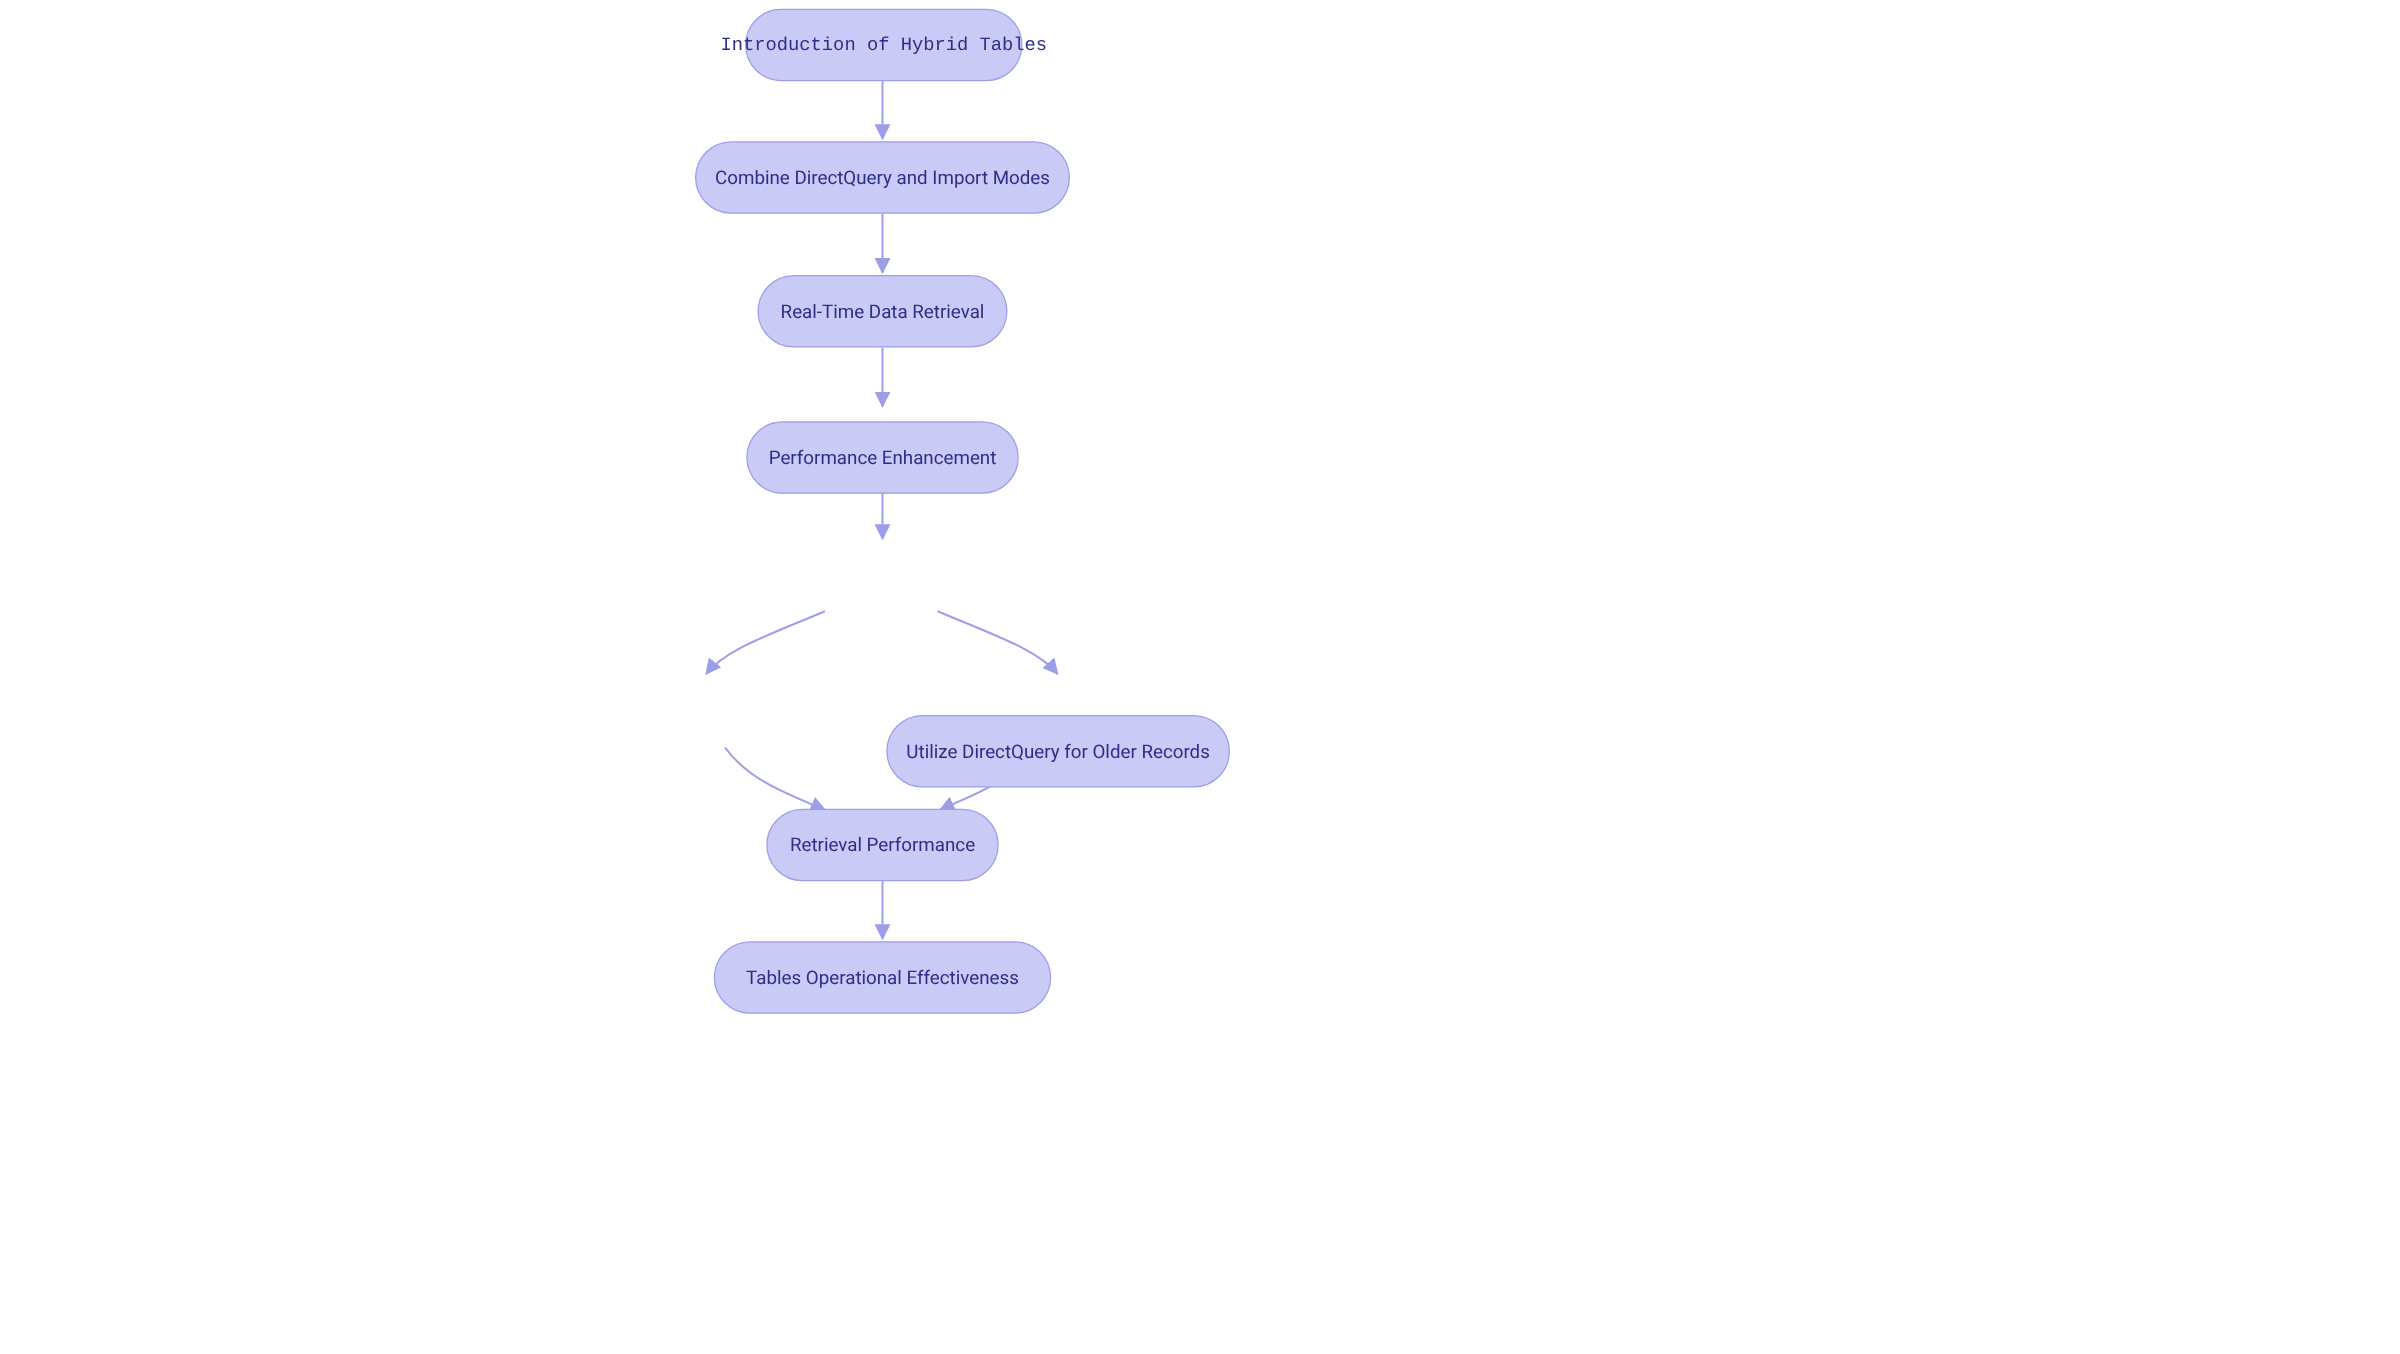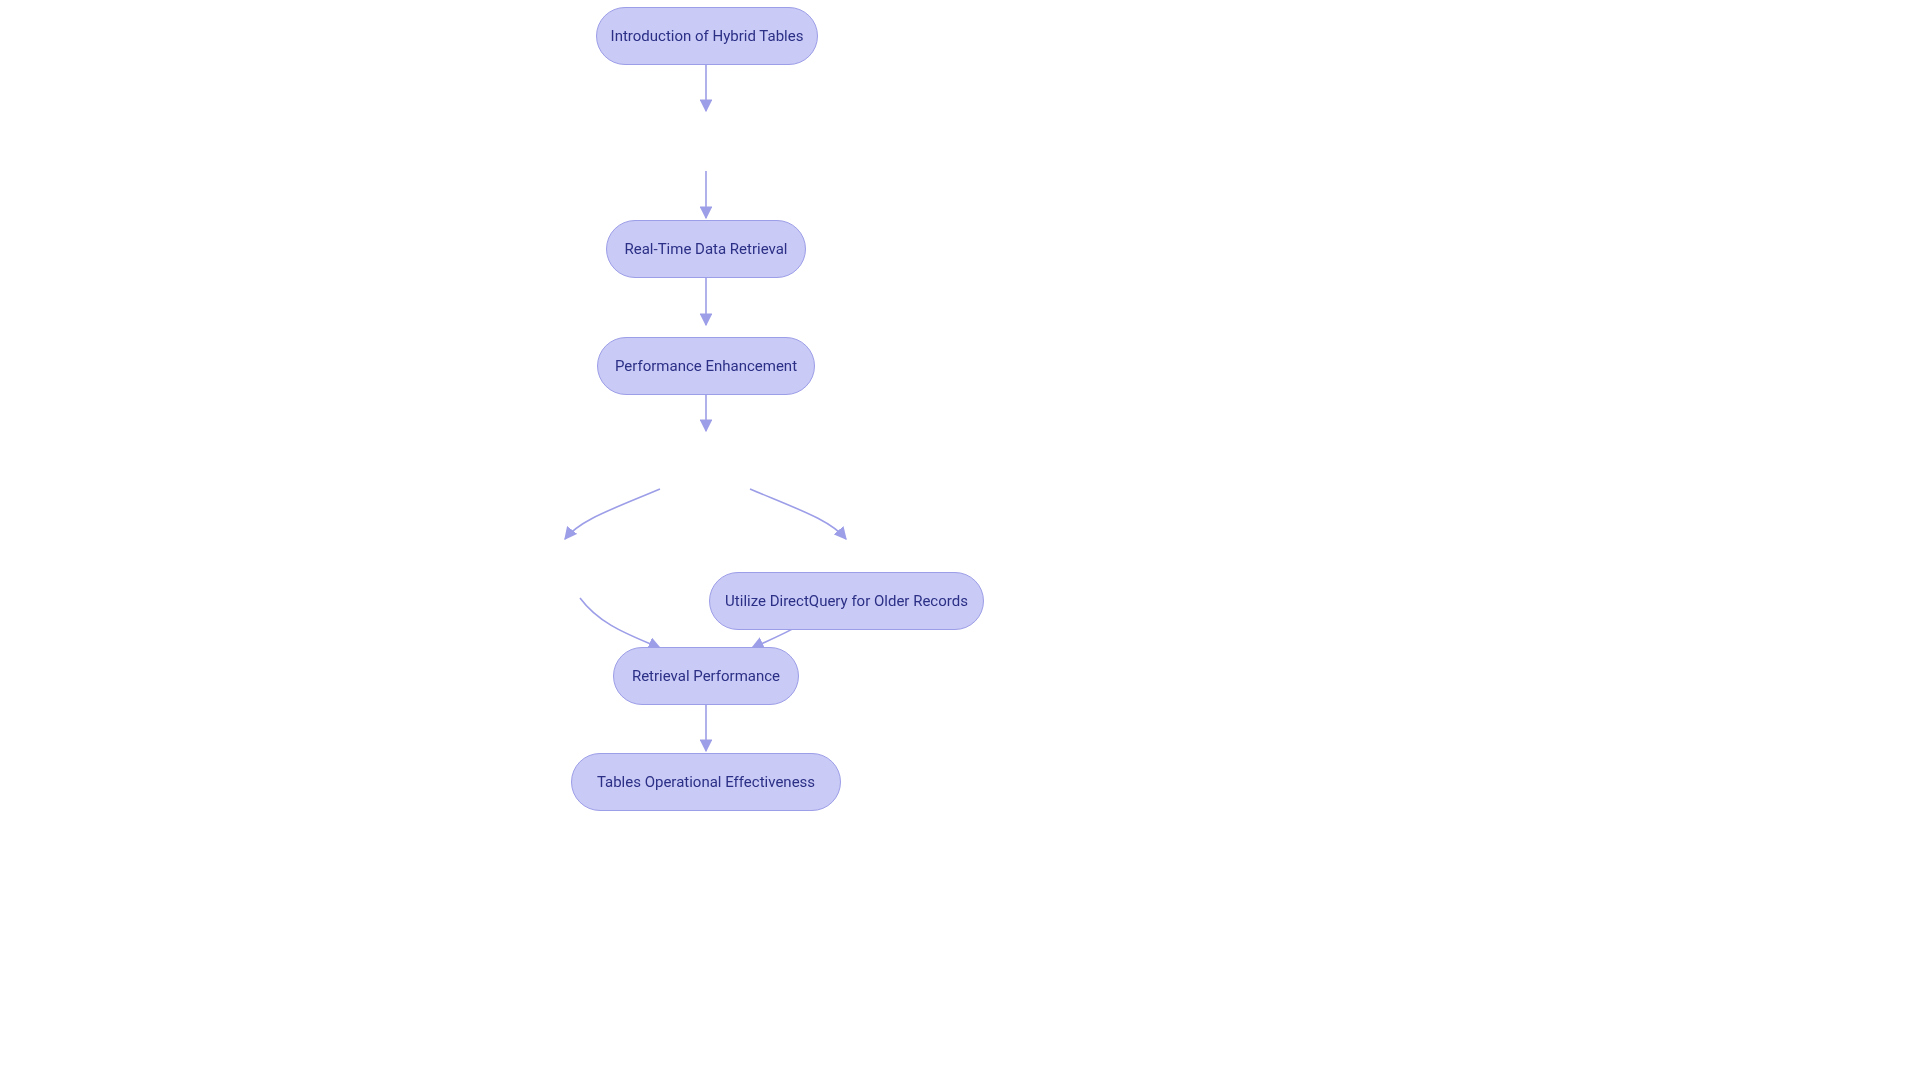--- a/index.html
+++ b/index.html
@@ -66,24 +66,27 @@
 
     <path d="M 750 489 C 800 510, 830 520, 846 539" stroke="#9d9ee8" stroke-width="1.6" fill="none" marker-end="url(#arrow)"></path>
 
     <path d="M 580 598 C 600 625, 630 635, 660 648" stroke="#9d9ee8" stroke-width="1.6" fill="none" marker-end="url(#arrow)"></path>
 
     <path d="M 830 598 C 810 625, 780 635, 752 648" stroke="#9d9ee8" stroke-width="1.6" fill="none" marker-end="url(#arrow)"></path>
 
     <path d="M 706 705 L 706 751" stroke="#9d9ee8" stroke-width="1.6" fill="none" marker-end="url(#arrow)"></path>
   </svg>
 
-  <div class="node" style="left:596px; top:7px; width:222px;">
+  <div class="node" style="left:596px; top:7px; width:222px;font-family:Liberation Mono, monospace;">
     <span>Introduction of Hybrid Tables</span>
   </div>
 
+  <div class="node" style="left:556px; top:113px; width:300px;">
+    <span>Combine DirectQuery and Import Modes</span>
+  </div>
 
   <div class="node" style="left:606px; top:220px; width:200px;">
     <span>Real-Time Data Retrieval</span>
   </div>
 
   <div class="node" style="left:597px; top:337px; width:218px;">
     <span>Performance Enhancement</span>
   </div>
 
 

